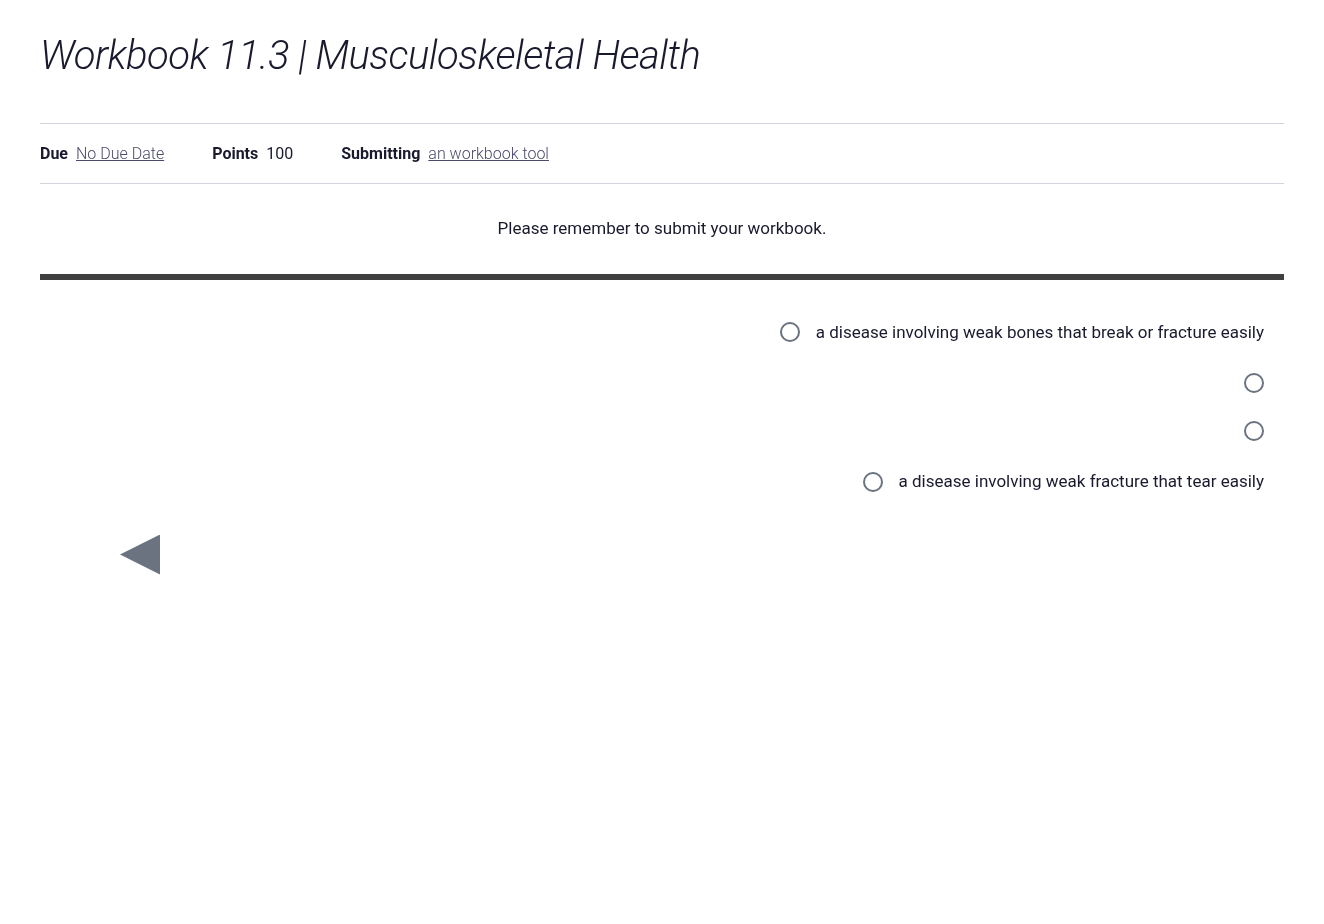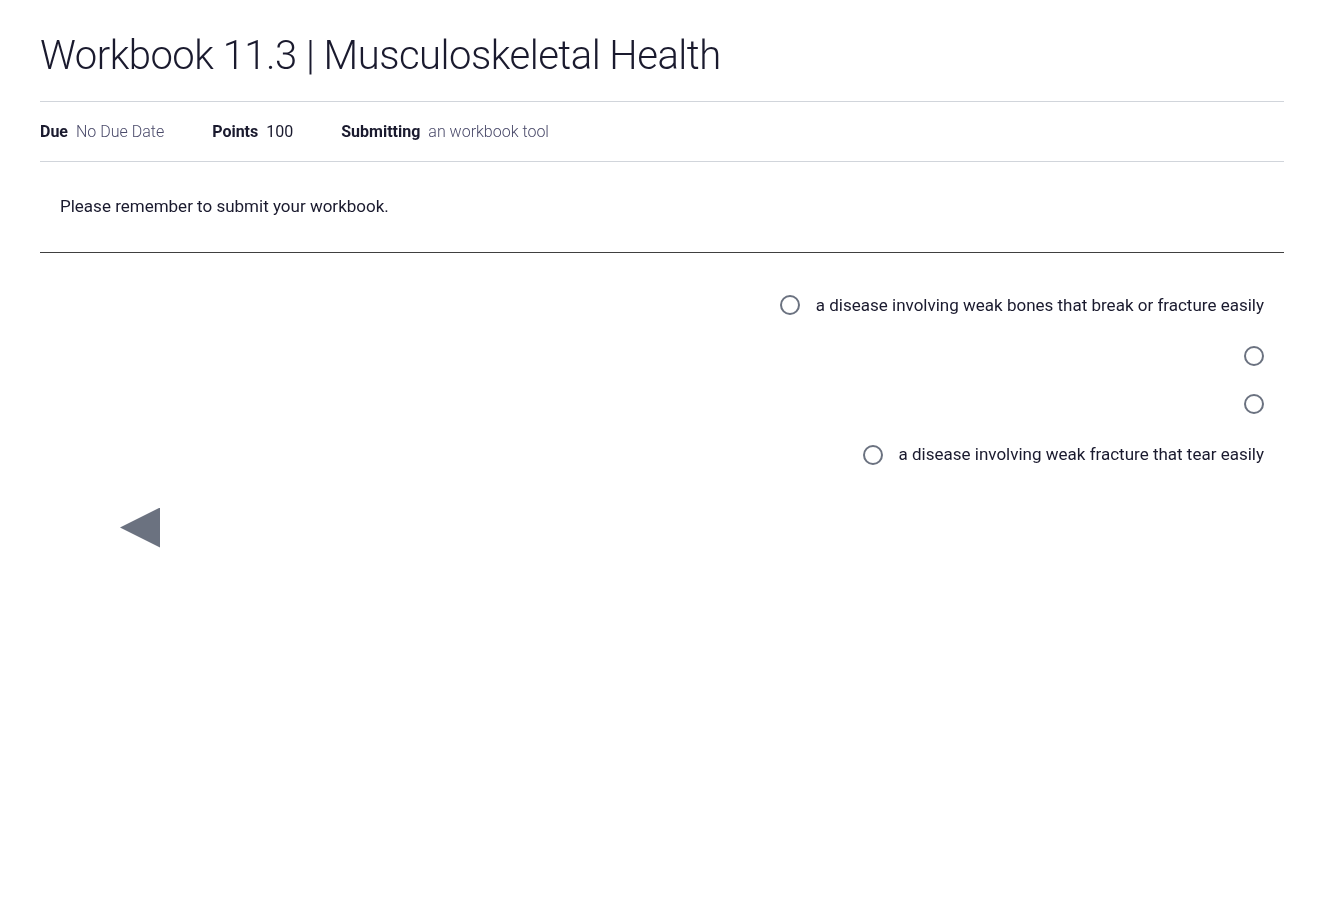--- a/index.html
+++ b/index.html
@@ -16,22 +16,23 @@
       min-height: 924px;
     }
 
     .page-container {
       padding: 32px 40px;
       max-width: 1324px;
     }
 
     .title-section {
       border-bottom: 1px solid #d1d5db;
-      padding-bottom: 13px;
+      padding-bottom: 35px;
       margin-bottom: 0;
+      font-style: italic;
     }
 
     .page-title {
       font-size: 40px;
       font-weight: 300;
       color: #1a1a2e;
       letter-spacing: -0.5px;
       line-height: 1.2;
       margin-bottom: 8px;
     }
@@ -57,25 +58,27 @@
     }
 
     .meta-value {
       font-weight: 400;
       color: #1a1a2e;
     }
 
     .meta-value.light {
       font-weight: 300;
       color: #4a4a6a;
+      text-decoration: underline;
     }
 
     .content-section {
       padding: 32px 20px 32px 20px;
-      border-bottom: 1px solid #404040;
+      border-bottom: 6px solid #404040;
+      text-align: center;
     }
 
     .instruction-text {
       font-size: 17px;
       color: #1a1a2e;
       font-weight: 400;
       line-height: 1.5;
     }
 
     .question-section {

